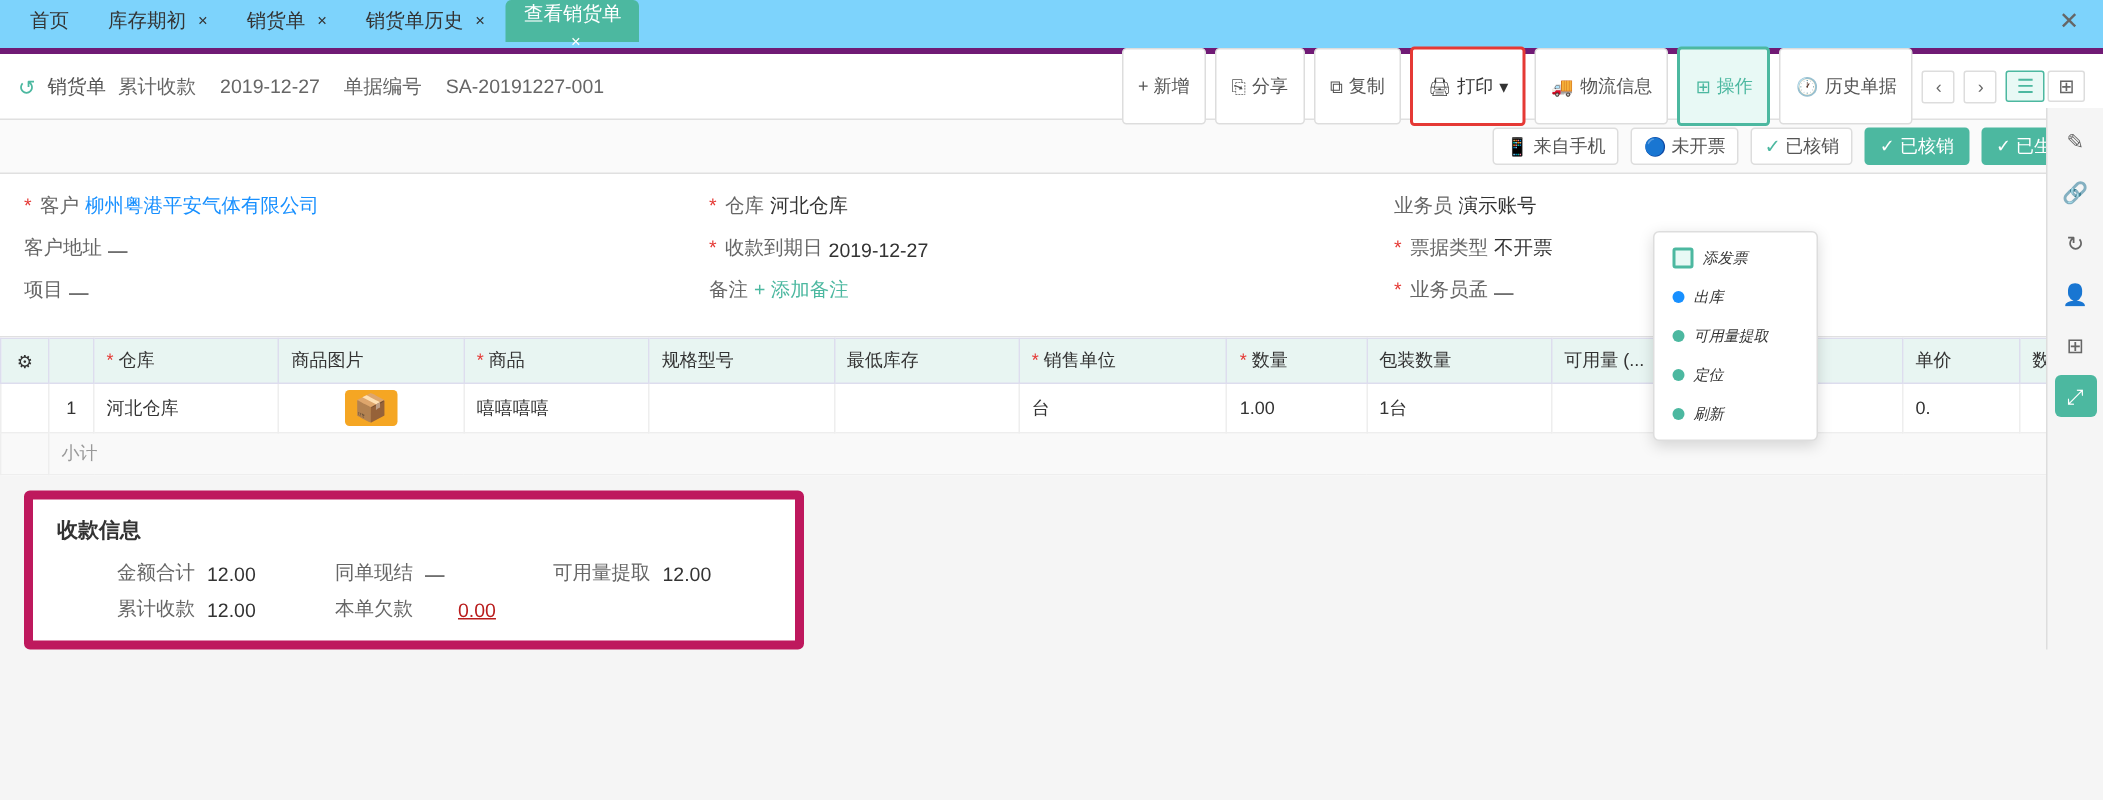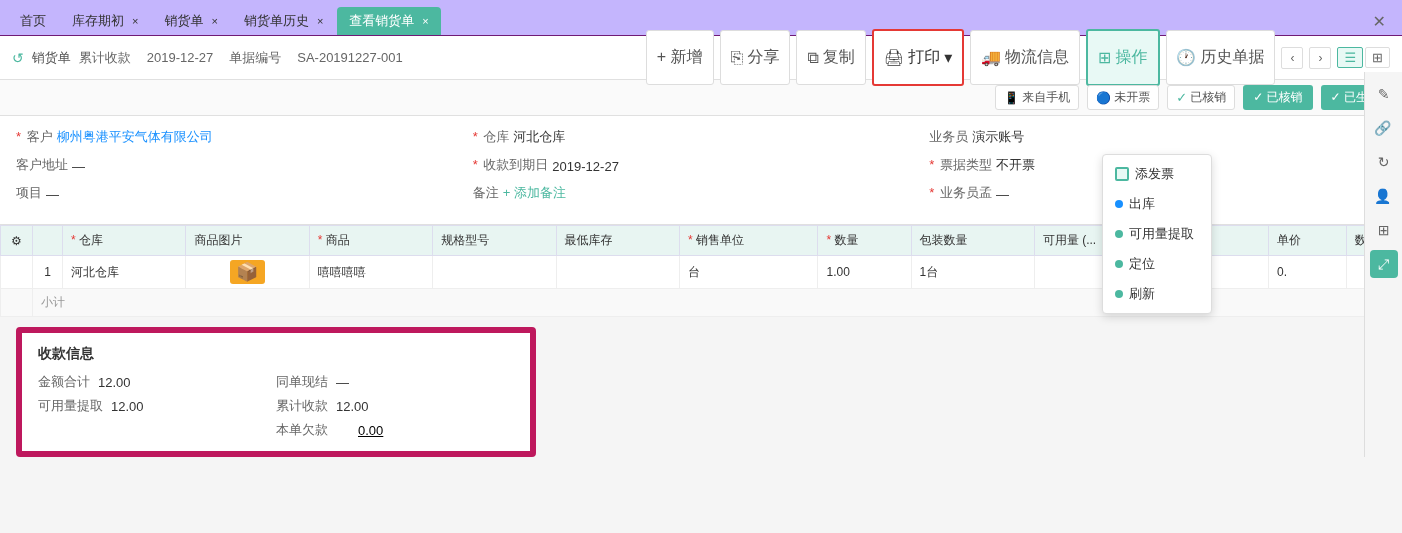--- a/index.html
+++ b/index.html
@@ -1,44 +1,44 @@
 <!DOCTYPE html>
 <html><head>
   <meta charset="utf-8">
   <style>
     * { box-sizing: border-box; margin: 0; padding: 0; }
     body { font-family: 'Microsoft YaHei', Arial, sans-serif; font-size: 13px; background: #f5f5f5; color: #333; overflow: hidden; }
 
     
     .tab-bar {
-      display: flex; align-items: flex-end; background: #c4b5fd; border-bottom: 1px solid #701a75;
+      display: flex; align-items: flex-start; background: #7dd3fc; border-bottom: 4px solid #701a75;
       height: 36px; padding: 0 8px; gap: 2px;
     }
     .tab {
       display: flex; align-items: center; padding: 0 12px; height: 28px; cursor: pointer;
       border-radius: 4px 4px 0 0; font-size: 13px; gap: 4px; white-space: nowrap;
     }
-    .tab.active { background: #4cb8a0; color: #fff; }
+    .tab.active { background: #4cb8a0; color: #fff; flex-direction: column; }
     .tab .close-icon { font-size: 11px; cursor: pointer; margin-left: 4px; }
     .close-btn-top { margin-left: auto; background: none; border: none; font-size: 16px; cursor: pointer; color: #666; padding: 4px 8px; }
 
     
     .toolbar {
       display: flex; align-items: center; background: #fff; border-bottom: 1px solid #e0e0e0;
       height: 44px; padding: 0 12px; gap: 8px;
     }
     .doc-title { display: flex; align-items: center; gap: 8px; color: #555; font-size: 13px; }
     .doc-title .icon { color: #4cb8a0; font-size: 14px; }
     .doc-meta { display: flex; align-items: center; gap: 16px; font-size: 13px; color: #333; }
     .doc-meta span { color: #666; }
     .spacer { flex: 1; }
     .toolbar-actions { display: flex; align-items: center; gap: 6px; }
     .action-btn {
       display: flex; align-items: center; gap: 4px; padding: 16px 10px; border: 1px solid #ddd;
-      border-radius: 3px; background: #fff; cursor: pointer; font-size: 16px; color: #555; white-space: nowrap;
+      border-radius: 3px; background: #fff; cursor: pointer; font-size: 12px; color: #555; white-space: nowrap;
     }
     .action-btn.active-highlight { background: #e8f9f5; border-color: #4cb8a0; color: #4cb8a0; }
     .action-btn.print-btn { border: 2px solid #e53935; color: #333; }
     .btn-sold { background: #4cb8a0; color: #fff; border: none; padding: 4px 10px; border-radius: 3px; cursor: pointer; font-size: 12px; white-space: nowrap; }
     .btn-effective { background: #4cb8a0; color: #fff; border: none; padding: 4px 10px; border-radius: 3px; cursor: pointer; font-size: 12px; white-space: nowrap; }
     .nav-arrow { background: none; border: 1px solid #ddd; width: 22px; height: 22px; cursor: pointer; border-radius: 2px; display: flex; align-items: center; justify-content: center; font-size: 12px; color: #666; }
     .view-toggle { display: flex; gap: 2px; }
     .view-btn { background: none; border: 1px solid #ddd; padding: 2px 6px; cursor: pointer; border-radius: 2px; color: #666; font-size: 13px; }
     .view-btn.active { background: #e8f9f5; border-color: #4cb8a0; color: #4cb8a0; }
 
@@ -73,36 +73,36 @@
     .col-settings { width: 32px; text-align: center; }
     .col-no { width: 30px; text-align: center; }
     .th-required { color: #e53935; }
 
     
     .payment-section {
       border: 6px solid #be185d; border-radius: 4px; margin: 10px 16px; padding: 12px 16px;
       background: #fff; max-width: 520px;
     }
     .payment-title { font-weight: bold; font-size: 14px; margin-bottom: 10px; color: #333; }
-    .payment-grid { display: grid; grid-template-columns: 1fr 1fr; gap: 6px 0; }
+    .payment-grid { display: grid; grid-template-columns: 1fr 1fr 1fr; gap: 6px 0; margin-left: 40px; }
     .payment-item { display: flex; align-items: center; gap: 8px; font-size: 13px; }
     .payment-label { color: #666; white-space: nowrap; }
     .payment-value { color: #333; }
-    .payment-value.red { color: #000000; text-decoration: underline; }
+    .payment-value.red { color: #b91c1c; text-decoration: underline; }
     .overdue-note { color: #e53935; font-size: 12px; }
 
     
     .dropdown-overlay {
       position: absolute; top: 118px; right: 190px; background: #fff;
       border: 1px solid #ddd; border-radius: 4px; box-shadow: 0 3px 10px rgba(0,0,0,0.15);
       z-index: 100; width: 110px; padding: 4px 0;
     }
     .dropdown-item {
       display: flex; align-items: center; gap: 6px; padding: 6px 12px;
-      cursor: pointer; font-size: 13px; color: #333;
+      cursor: pointer; font-size: 10px; color: #333; font-style: italic;
     }
     .dot-blue { width: 8px; height: 8px; border-radius: 50%; background: #1890ff; display: inline-block; }
     .dot-teal { width: 8px; height: 8px; border-radius: 50%; background: #4cb8a0; display: inline-block; }
 
     
     .ops-highlight { border: 2px solid #e53935; border-radius: 3px; }
 
     
     .right-sidebar {
       position: absolute; right: 0; top: 36px; width: 38px; height: calc(100% - 36px);

